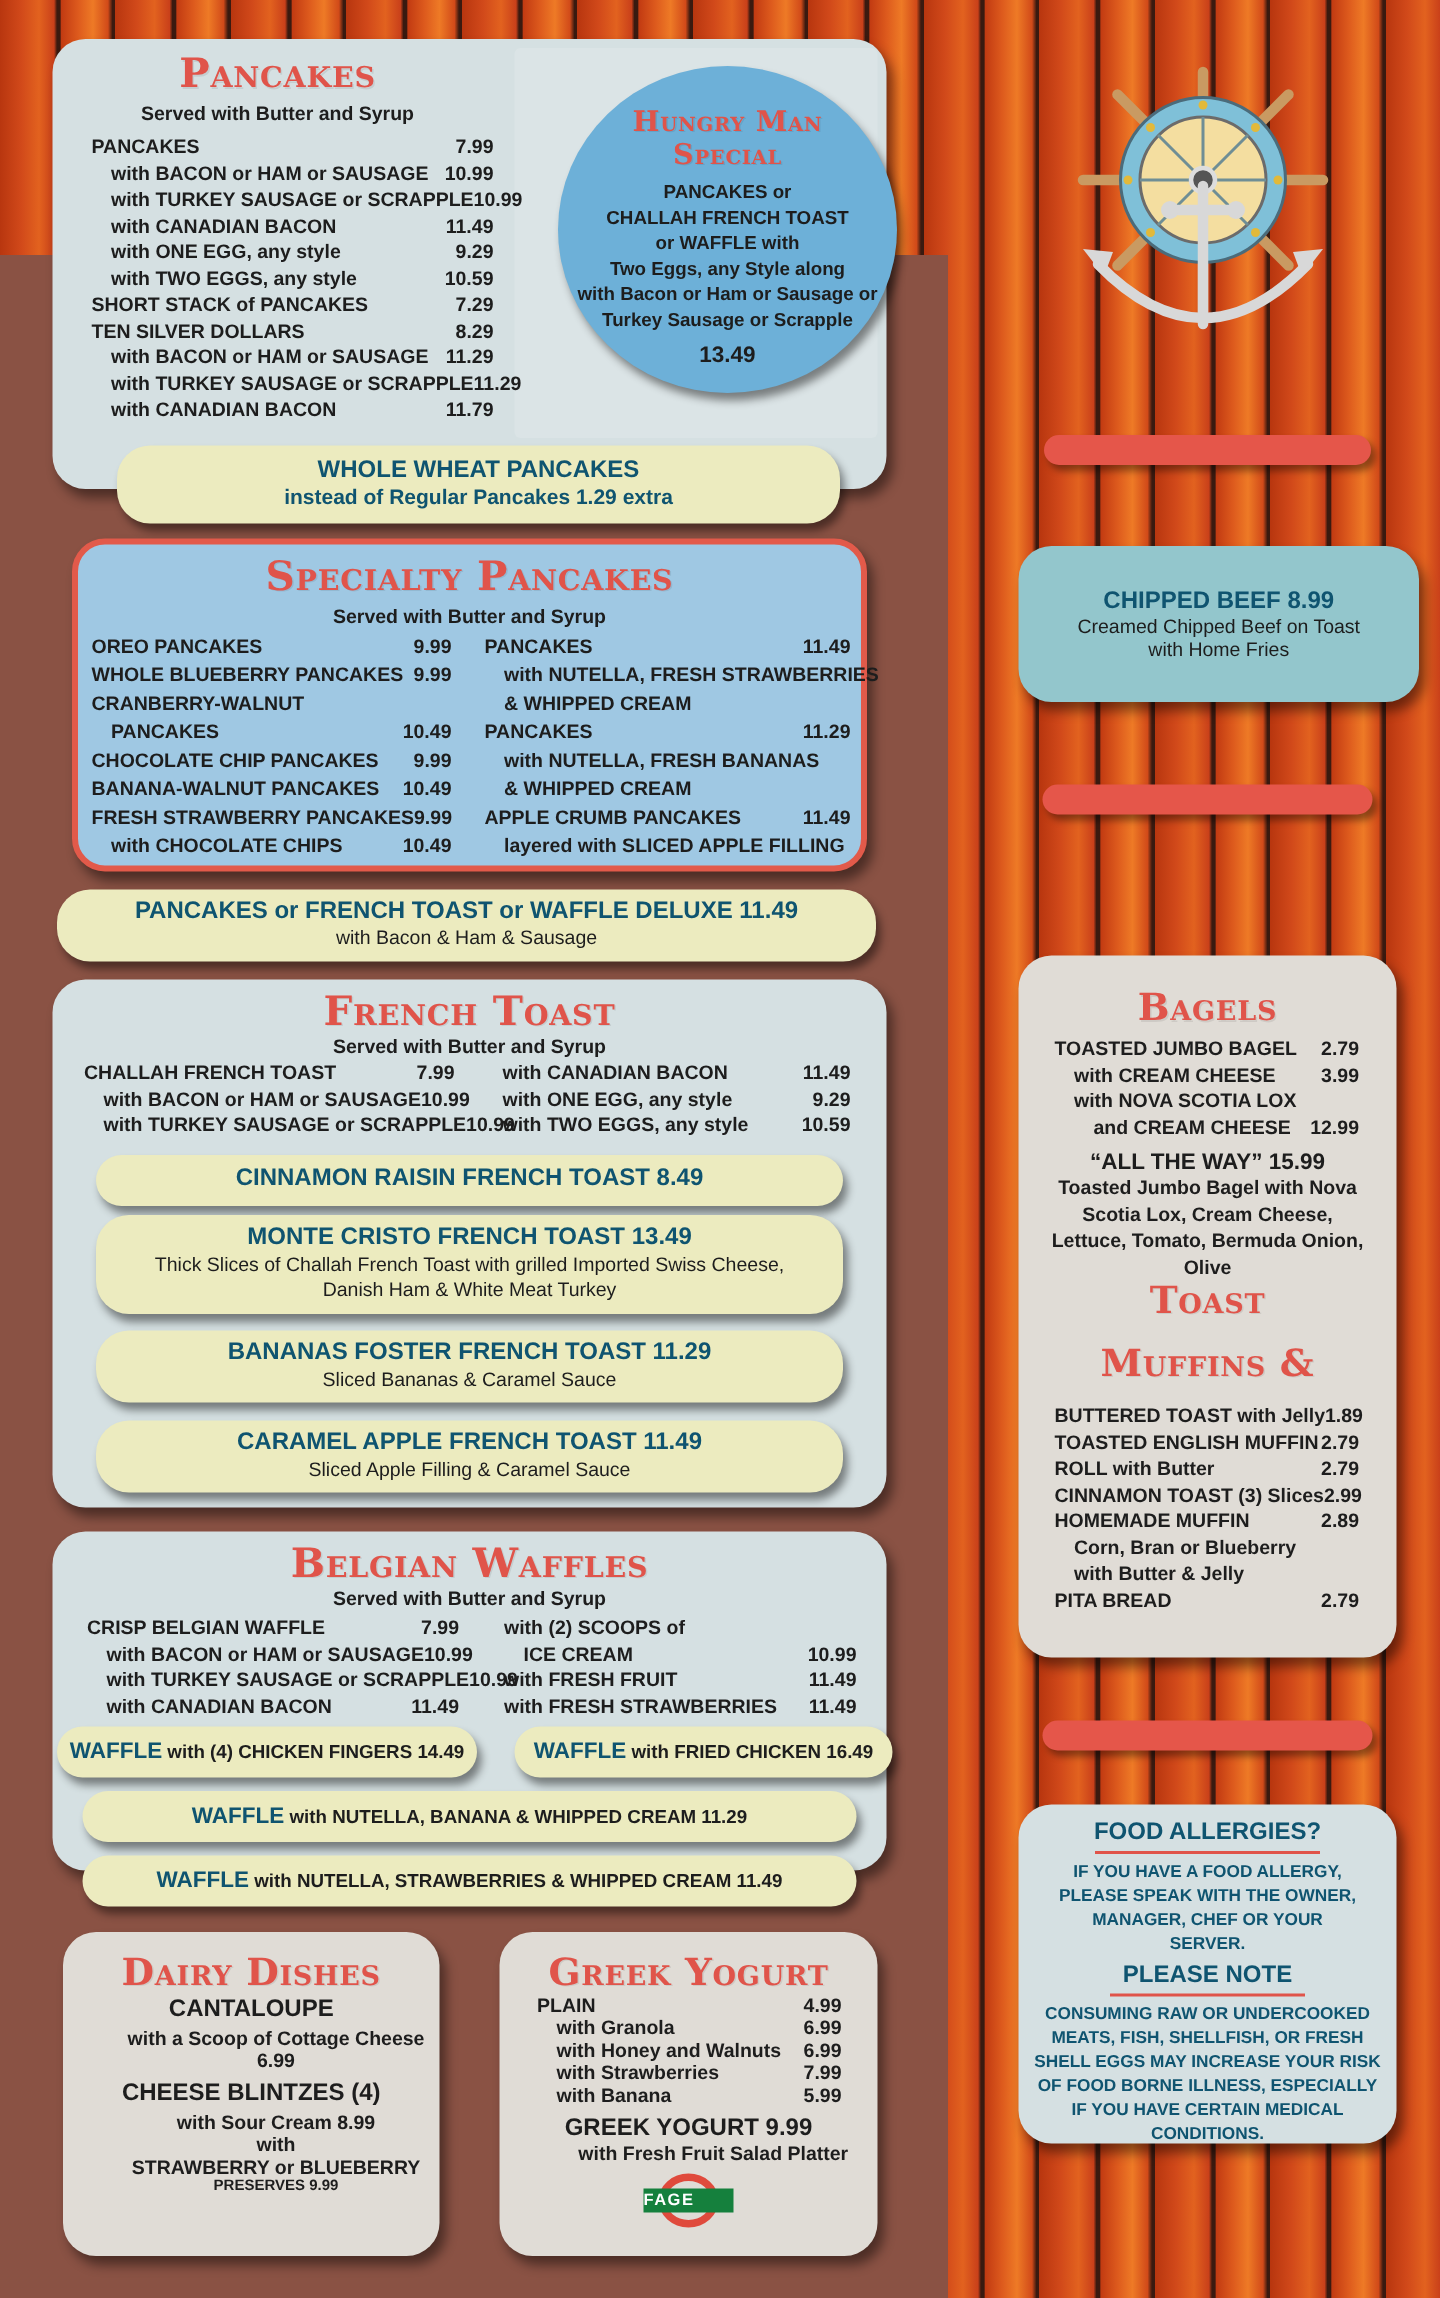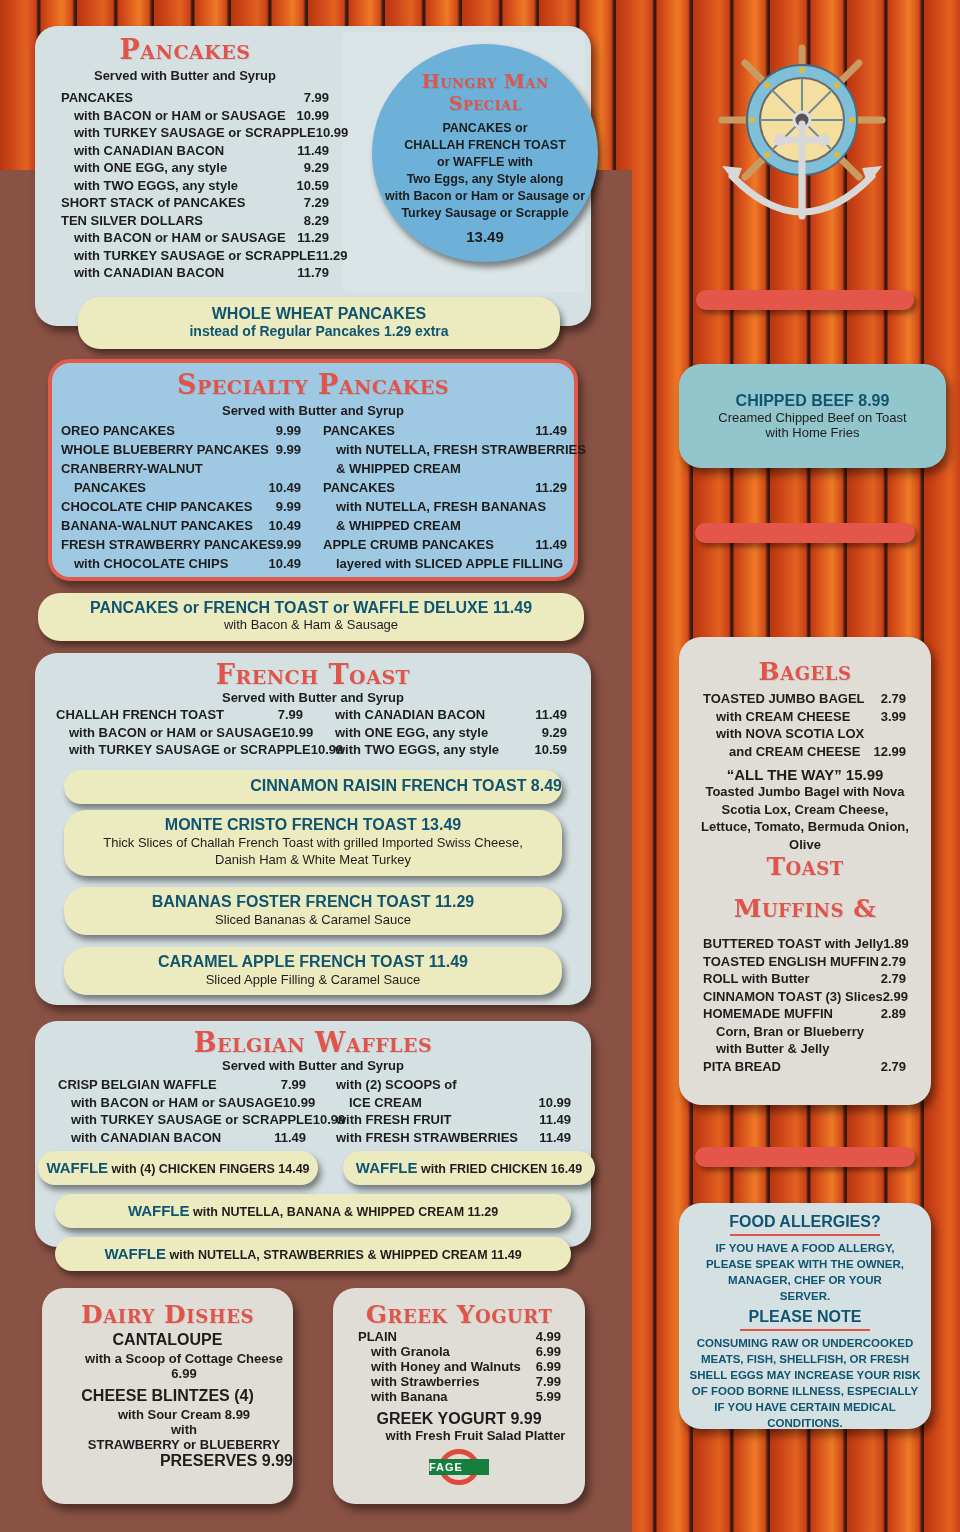--- a/index.html
+++ b/index.html
@@ -230,21 +230,21 @@
         <span>with ONE EGG, any style</span>
         <span class="price">9.29</span>
       </div>
       <div class="row">
         <span>with TWO EGGS, any style</span>
         <span class="price">10.59</span>
       </div>
     </div>
 </div>
 <div id="ft-specials">
-    <div class="pill" style="left: 64px; top: 770px; width: 498px; height: 34px; padding-top: 7px; text-align: right;">
+    <div class="pill" style="left: 64px; top: 770px; width: 498px; height: 34px; padding-top: 7px;">
       <div class="blue-head">CINNAMON RAISIN FRENCH TOAST 8.49</div>
     </div>
     <div class="pill" style="left: 64px; top: 810px; width: 498px; height: 66px; padding-top: 6px;">
       <div class="blue-head">MONTE CRISTO FRENCH TOAST 13.49</div>
       <div class="desc" style="padding: 0px 30px; line-height: 17px;">Thick Slices of Challah French Toast with grilled Imported Swiss Cheese, Danish Ham &amp; White Meat Turkey</div>
     </div>
     <div class="pill" style="left: 64px; top: 887px; width: 498px; height: 48px; padding-top: 6px;">
       <div class="blue-head">BANANAS FOSTER FRENCH TOAST 11.29</div>
       <div class="desc" style="padding: 0px 30px; line-height: 17px;">Sliced Bananas &amp; Caramel Sauce</div>
     </div>
@@ -303,21 +303,21 @@
 
 <div class="card card-beige" style="left:42px;top:1288px;width:251px;height:216px;text-align:center;color:#1d1d1d;">
   <div class="title" style="margin-top:12px;font-size:25px;">Dairy Dishes</div>
   <div style="font-weight:bold;font-size:16px;margin-top:2px;">CANTALOUPE</div>
   <div class="small" style="font-size:13px;margin-top:2px;">with a Scoop of Cottage Cheese</div>
   <div class="small" style="font-size:13px;">6.99</div>
   <div style="font-weight:bold;font-size:16px;margin-top:6px;">CHEESE BLINTZES (4)</div>
   <div class="small" style="font-size:13px;margin-top:2px;">with Sour Cream 8.99</div>
   <div class="small" style="font-size:13px;">with</div>
   <div class="small" style="font-size:13px;">STRAWBERRY or BLUEBERRY</div>
-  <div class="small" style="font-size:16px;text-align:right;">PRESERVES 9.99</div>
+  <div class="small" style="font-size:10px;">PRESERVES 9.99</div>
 </div>
 
 <div class="card card-beige" style="left:333px;top:1288px;width:252px;height:216px;">
   <div class="title" style="margin-top:12px;font-size:25px;">Greek Yogurt</div>
   <div id="yogurt-list" style="margin:0 24px 0 25px;">
       <div class="row" style="line-height: 15px; font-weight: bold;">
         <span>PLAIN</span>
         <span class="price">4.99</span>
       </div>
       <div class="row ind" style="line-height: 15px; font-weight: bold;">

